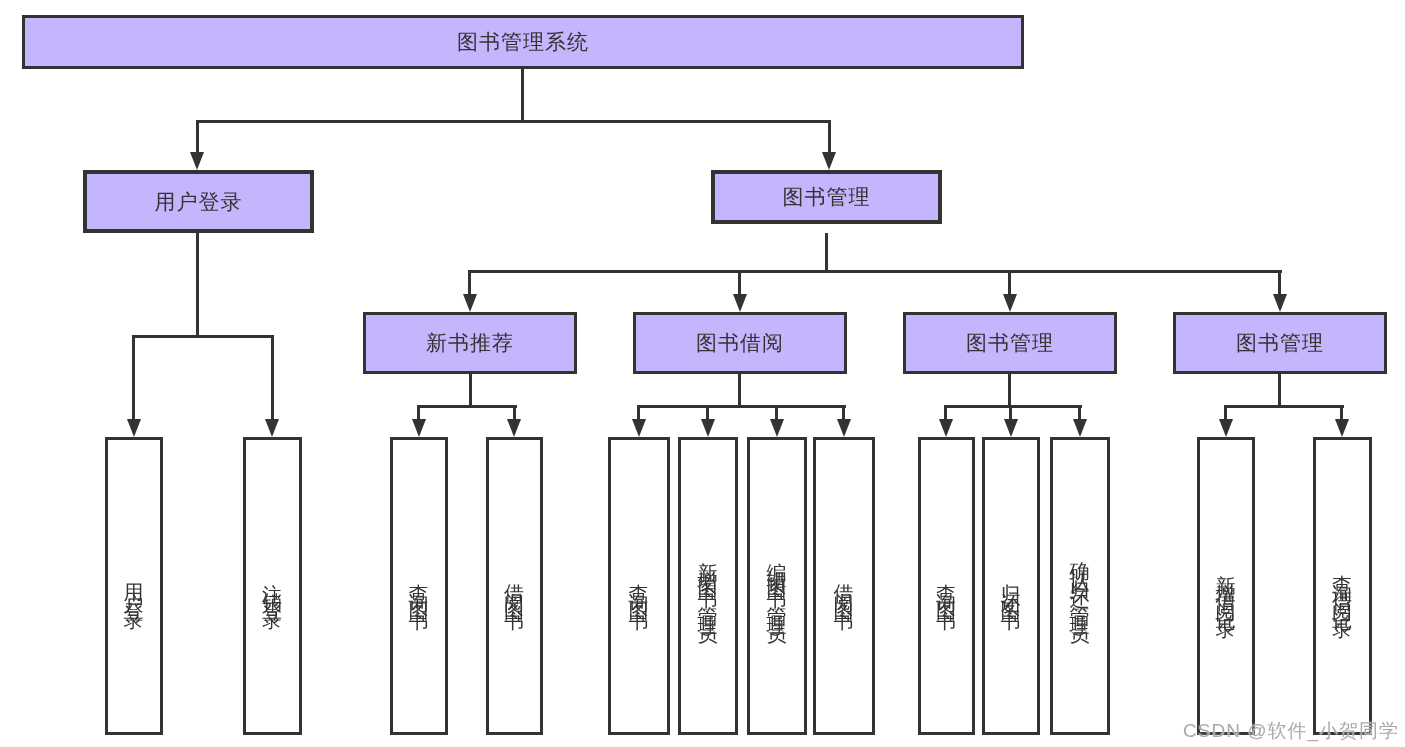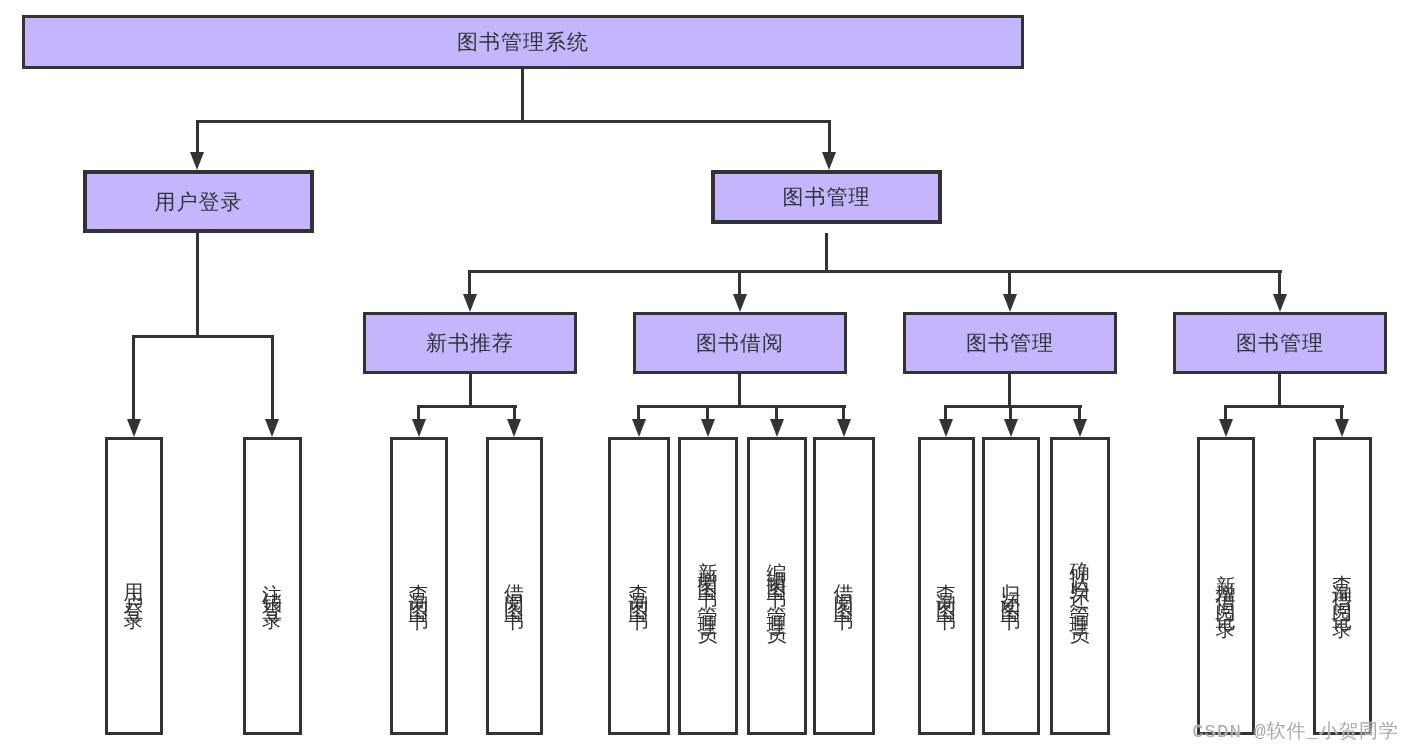--- a/index.html
+++ b/index.html
@@ -32,21 +32,20 @@
   .arrow{
     position:absolute;width:0;height:0;
     border-left:7px solid transparent;border-right:7px solid transparent;
     border-top:18px solid #333333;
   }
 
   .watermark{
     position:absolute;right:6px;bottom:3px;
     font-size:19px;color:#a9a9a9;letter-spacing:1px;
     text-shadow:0 0 2px #ffffff;
-    font-family:Liberation Mono, monospace;
   }
 </style>
 </head>
 <body>
 
 <div id="canvas">
 
   <div class="node root" style="left:22px;top:15px;width:1002px;height:54px;">
     <span>图书管理系统</span>
   </div>

